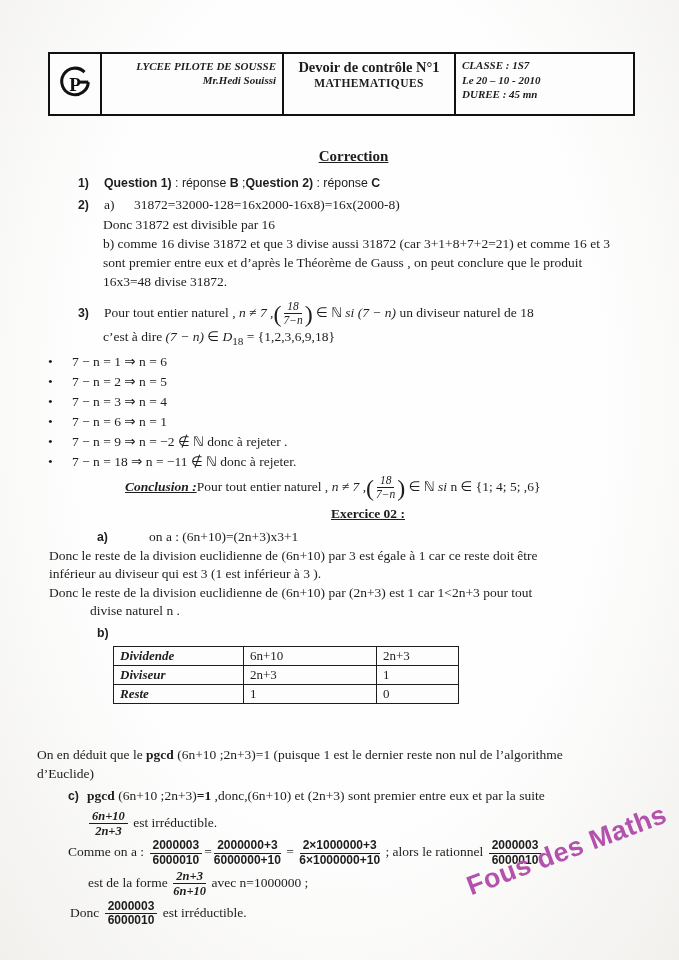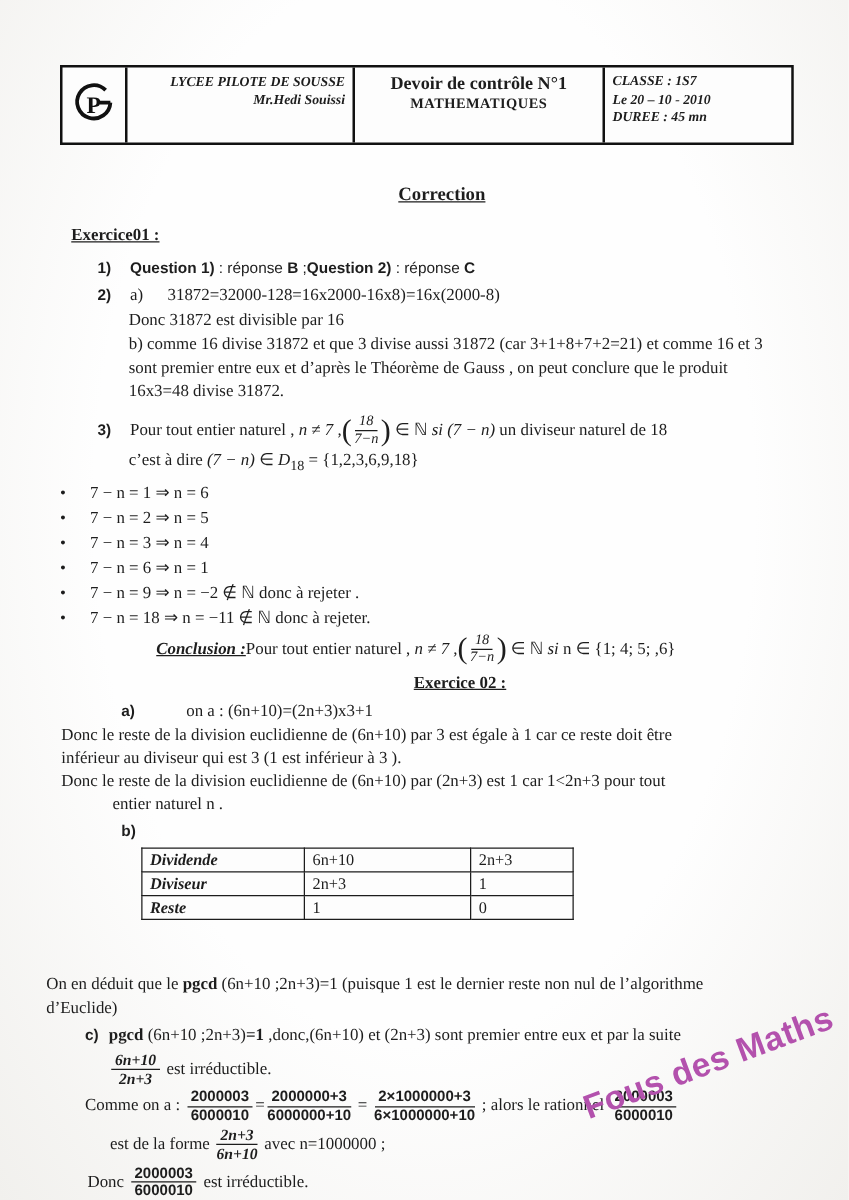--- a/index.html
+++ b/index.html
@@ -13,21 +13,21 @@
   
   .hdr {
     position:absolute; left:48px; top:52px; width:587px; height:64px;
     border:2.5px solid #111; display:flex; background:#fdfdfd;
   }
   .hcell { border-right:2px solid #111; padding:3px 6px; }
   .hcell:last-child { border-right:none; }
   .hlogo { width:52px; display:flex; align-items:center; justify-content:center; }
   .hinfo { width:182px; padding-top:5px; }
   .hinfo div { font-weight:bold; font-style:italic; font-size:11px; line-height:14px;text-align:right; }
-  .hmid { width:200px; text-align:center; padding-top:5px; }
+  .hmid { width:172px; text-align:center; padding-top:5px; }
   .doc-title { font-weight:bold; font-size:14.5px; line-height:17px; }
   .subject  { font-weight:bold; font-size:11.5px; letter-spacing:.4px; line-height:14px; }
   .hright { flex:1; padding-top:4px;border-radius:15px; }
   .hright div { font-weight:bold; font-style:italic; font-size:11px; line-height:14.5px; }
   
   .correction {
     margin:30px auto 0 auto; width:fit-content; transform:translateX(14px);
     font-size:15px; font-weight:bold; text-decoration:underline;
   }
   .exh {
@@ -112,21 +112,20 @@
       <div>CLASSE : 1S7</div>
       <div>Le 20 – 10 - 2010</div>
       <div>DUREE : 45 mn</div>
     </div>
   </div>
 
   <div style="height:118px"></div>
 
   <div class="correction">Correction</div>
 
-  <div class="exh exh1">Exercice01 :</div>
 
   <div class="ln q1line sans">
     <span class="numlbl">1)</span><span class="bs">Question 1)</span><span> : réponse </span><span class="bs">B</span><span> ;</span><span class="bs">Question 2)</span><span> : réponse </span><span class="bs">C</span>
   </div>
 
   <div class="ln q2line">
     <span class="numlbl">2)</span><span class="slbl" style="width:30px">a)</span><span>31872=32000-128=16x2000-16x8)=16x(2000-8)</span>
   </div>
   <div class="q2para">
     <div class="ln">Donc 31872  est divisible par 16</div>
@@ -162,21 +161,21 @@
   </div>
 
   <div class="exh exh2">Exercice 02 :</div>
 
   <div class="ln aline">
     <span class="bs slbl" style="width:52px">a)</span><span>on a :  (6n+10)=(2n+3)x3+1</span>
   </div>
   <div class="ln p-ind">Donc le reste de la division euclidienne de (6n+10) par 3 est égale à 1 car ce reste doit être</div>
   <div class="ln p-ind">inférieur au diviseur qui est 3   (1 est inférieur à 3 ).</div>
   <div class="ln p-ind">Donc le reste de la division euclidienne de (6n+10)  par (2n+3) est 1 car 1&lt;2n+3 pour tout</div>
-  <div class="ln p-out">entier naturel n .</div>
+  <div class="ln p-out">divise naturel n .</div>
 
   <div class="ln bline">
     <span class="bs">b)</span>
   </div>
 
   <table class="div-table">
     <tbody>
         <tr>
       <td class="c0">Dividende</td>
       <td class="c1">6n+10</td>

